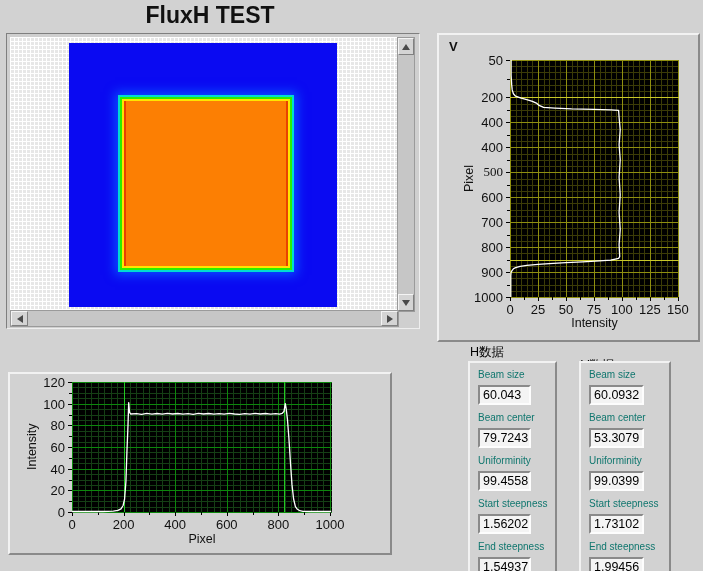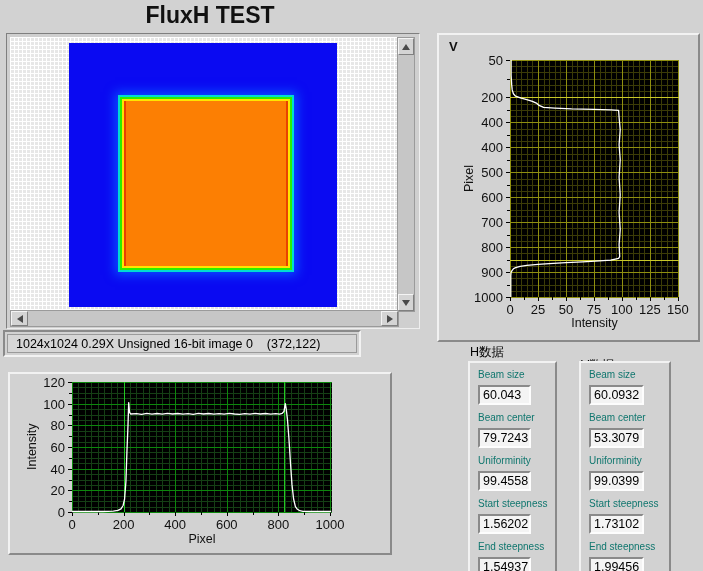--- a/index.html
+++ b/index.html
@@ -98,25 +98,20 @@
     <div class="hscroll">
       <div class="sbtn" style="left:0;">
         <span class="tri tri-left"></span>
       </div>
       <div class="sbtn" style="right:0;">
         <span class="tri tri-right"></span>
       </div>
     </div>
   </div>
 
-  <div class="status-bar sunken">
-    <div class="status-inner">
-      <span class="status-text">1024x1024 0.29X Unsigned 16-bit image 0    (372,122)</span>
-    </div>
-  </div>
 
   <div id="h-chart" class="chart-panel raised">
     <div class="axis-label ylab ylab-v">Intensity</div>
     <div class="axis-label xlab">Pixel</div>
     <div class="plot" id="h-plot">
         <svg width="260" height="130">
           <line x1="0.5" y1="0" x2="0.5" y2="130" stroke="#153f15" stroke-width="1" shape-rendering="crispEdges"></line>
           <line x1="6.5" y1="0" x2="6.5" y2="130" stroke="#153f15" stroke-width="1" shape-rendering="crispEdges"></line>
           <line x1="13.5" y1="0" x2="13.5" y2="130" stroke="#153f15" stroke-width="1" shape-rendering="crispEdges"></line>
           <line x1="19.5" y1="0" x2="19.5" y2="130" stroke="#153f15" stroke-width="1" shape-rendering="crispEdges"></line>
@@ -372,21 +367,21 @@
         <span class="tick" style="left: 27.9801px; top: 242px; transform: translateX(-50%);">25</span>
         <span class="tick" style="left: 55.9603px; top: 242px; transform: translateX(-50%);">50</span>
         <span class="tick" style="left: 83.9404px; top: 242px; transform: translateX(-50%);">75</span>
         <span class="tick" style="left: 111.921px; top: 242px; transform: translateX(-50%);">100</span>
         <span class="tick" style="left: 139.901px; top: 242px; transform: translateX(-50%);">125</span>
         <span class="tick" style="left: 167.881px; top: 242px; transform: translateX(-50%);">150</span>
         <span class="tick" style="left: -7px; top: 0px; transform: translate(-100%, -50%);">50</span>
         <span class="tick" style="left: -7px; top: 37.4211px; transform: translate(-100%, -50%);">200</span>
         <span class="tick" style="left: -7px; top: 62.3684px; transform: translate(-100%, -50%);">400</span>
         <span class="tick" style="left: -7px; top: 87.3158px; transform: translate(-100%, -50%);">400</span>
-        <span class="tick" style="left: -7px; top: 112.263px; transform: translate(-100%, -50%);">500</span>
+        <span class="tick" style="left: -7px; top: 112.263px; transform: translate(-100%, -50%); font-family: Liberation Serif, serif;">500</span>
         <span class="tick" style="left: -7px; top: 137.211px; transform: translate(-100%, -50%);">600</span>
         <span class="tick" style="left: -7px; top: 162.158px; transform: translate(-100%, -50%);">700</span>
         <span class="tick" style="left: -7px; top: 187.105px; transform: translate(-100%, -50%);">800</span>
         <span class="tick" style="left: -7px; top: 212.053px; transform: translate(-100%, -50%);">900</span>
         <span class="tick" style="left: -7px; top: 237px; transform: translate(-100%, -50%);">1000</span>
       </div>
   </div>
 
   <div class="dp-title" id="dp-h-title">H数据</div>
   <div class="data-panel raised" id="dp-h">

